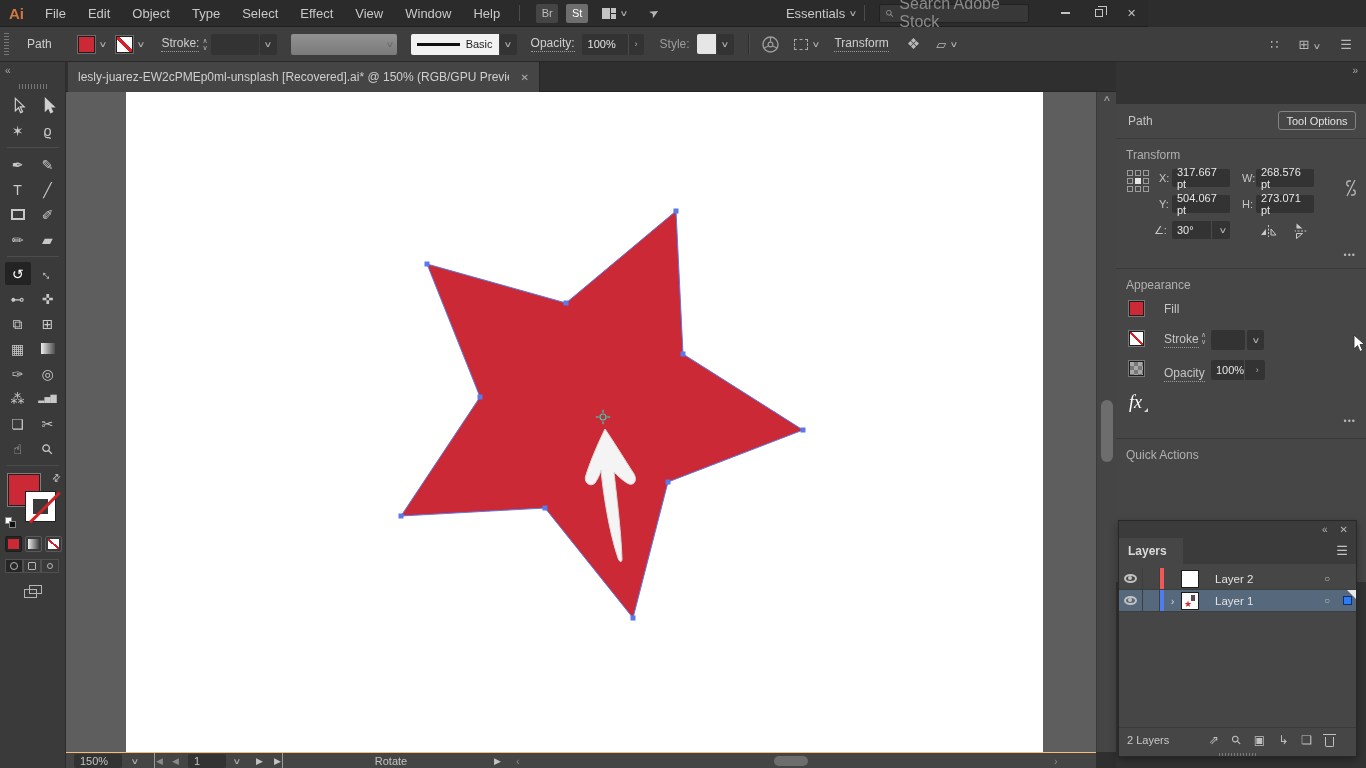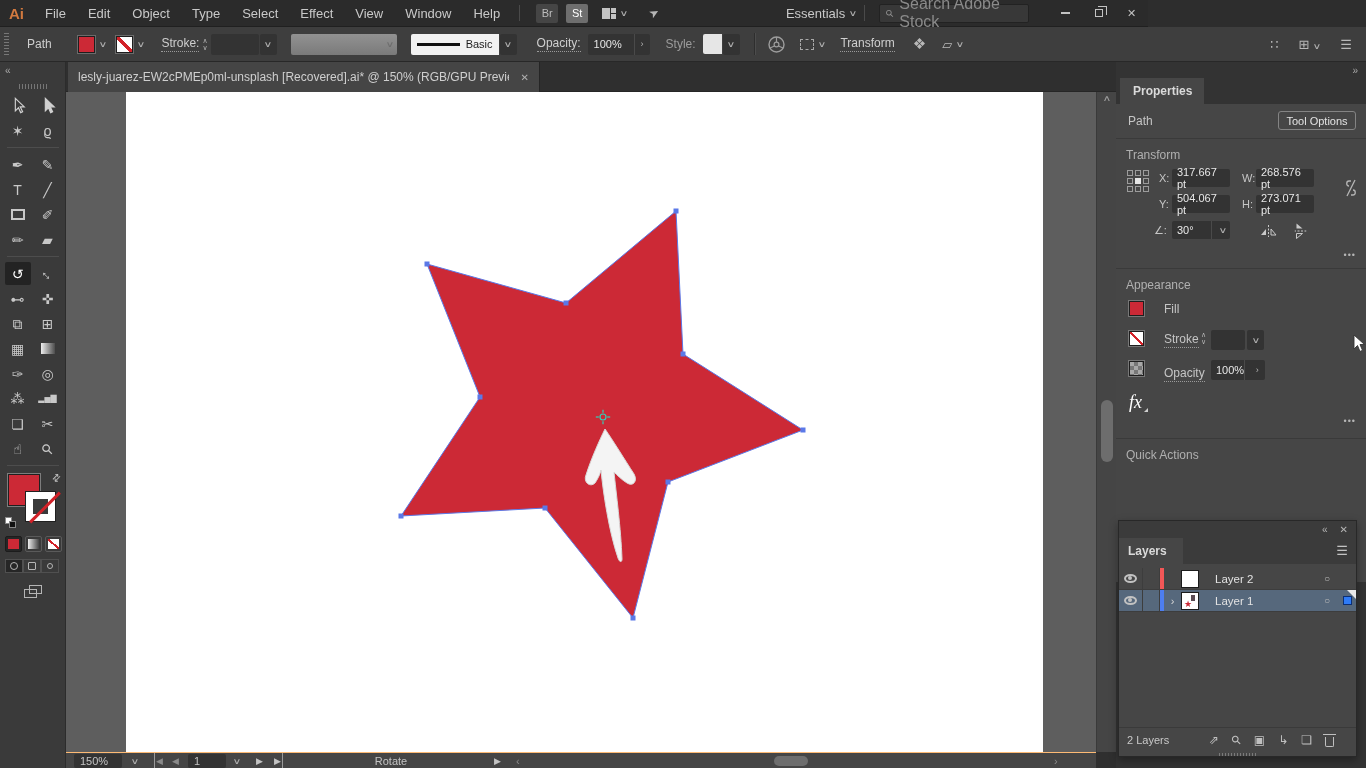--- a/index.html
+++ b/index.html
@@ -256,21 +256,21 @@
       </span>
     <span class="brush" style="margin-left:14px">
       <span class="preview">
           <i class="line"></i>
           <span class="bname">Basic</span>
         </span>
       <span class="chevbox">
           <span class="chev" style="margin:0">∨</span>
         </span>
     </span>
-    <span class="cb-label dotted" style="margin-left:20px">Opacity:</span>
+    <span class="cb-label dotted" style="margin-left:14px">Opacity:</span>
     <span class="field opfield" style="margin-left:7px">
       <span style="padding-left:0">100%</span>
       <span class="oparrow">›</span>
     </span>
     <span class="cb-label" style="margin-left:16px;color:#9c9c9c">Style:</span>
     <span class="style-sw" style="margin-left:7px"></span>
     <span class="chevbox">
         <span class="chev" style="margin:0">∨</span>
       </span>
     <span class="vsep" style="margin-left:14px"></span>
@@ -513,23 +513,20 @@
     <span class="sb sb-dim" style="left:450px">‹</span>
     <div class="hthumb"></div>
     <span class="sb sb-dim" style="left:988px">›</span>
   </div>
   <div class="corner-strip"></div>
 
   <div class="rightdock">
     <div class="dock-header">
       <span>»</span>
     </div>
-    <div class="ptabrow">
-      <div class="ptab">Properties</div>
-    </div>
     <div class="props-body">
       <span class="p-label" style="left:12px;top:10px">Path</span>
       <button class="pbtn" style="position:absolute;right:10px;top:7px;width:78px;height:19px">Tool Options</button>
       <div class="p-hr" style="top:34px"></div>
 
       <span class="p-label p-dim" style="left:10px;top:44px">Transform</span>
       <div class="refgrid" style="left:11px;top:66px">
         <i></i>
           <i></i>
           <i></i>

